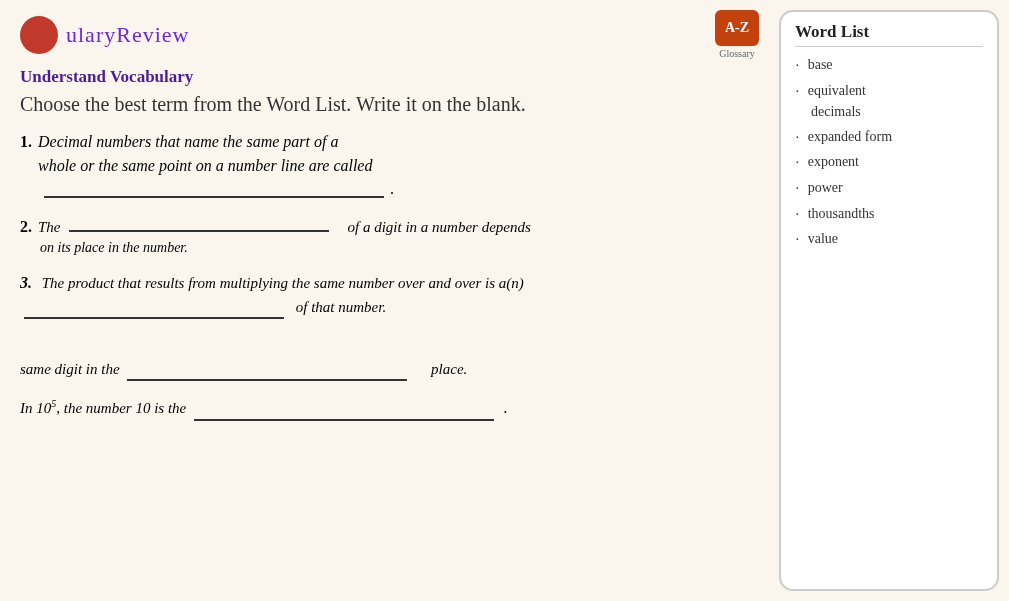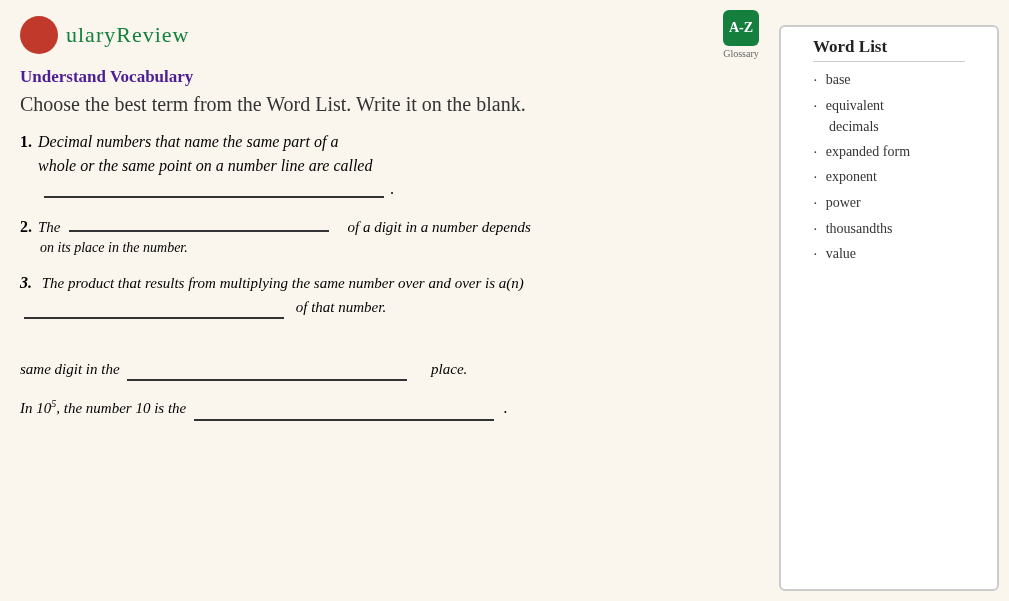--- a/index.html
+++ b/index.html
@@ -48,35 +48,35 @@
     }
 
     .review-title {
       font-size: 22px;
       font-weight: bold;
       color: #2c3e50;
       letter-spacing: 1px;
     }
 
     .review-title span {
-      color: #15803d;
+      color: #6d28d9;
       font-weight: normal;
     }
 
     .az-glossary {
       display: flex;
       flex-direction: column;
       align-items: center;
       margin-left: auto;
     }
 
     .az-badge {
-      width: 36px;
+      width: 44px;
       height: 36px;
-      background: #15803d;
+      background: #c2410c;
       border-radius: 6px;
       display: flex;
       align-items: center;
       justify-content: center;
       color: white;
       font-weight: bold;
       font-size: 14px;
     }
 
     .glossary-label {
@@ -185,23 +185,23 @@
     sup {
       font-size: 10px;
     }
 
     
     .word-list-sidebar {
       width: 220px;
       min-width: 220px;
       background: white;
       border: 2px solid #ccc;
-      margin: 25px 10px 10px 0;
-      padding: 10px 32px;
-      border-radius: 6px;
+      margin: 10px 10px 10px 0;
+      padding: 10px 14px;
+      border-radius: 14px;
     }
 
     .word-list-title {
       font-size: 17px;
       font-weight: bold;
       color: #222;
       margin-bottom: 8px;
       border-bottom: 1px solid #ccc;
       padding-bottom: 4px;
     }

